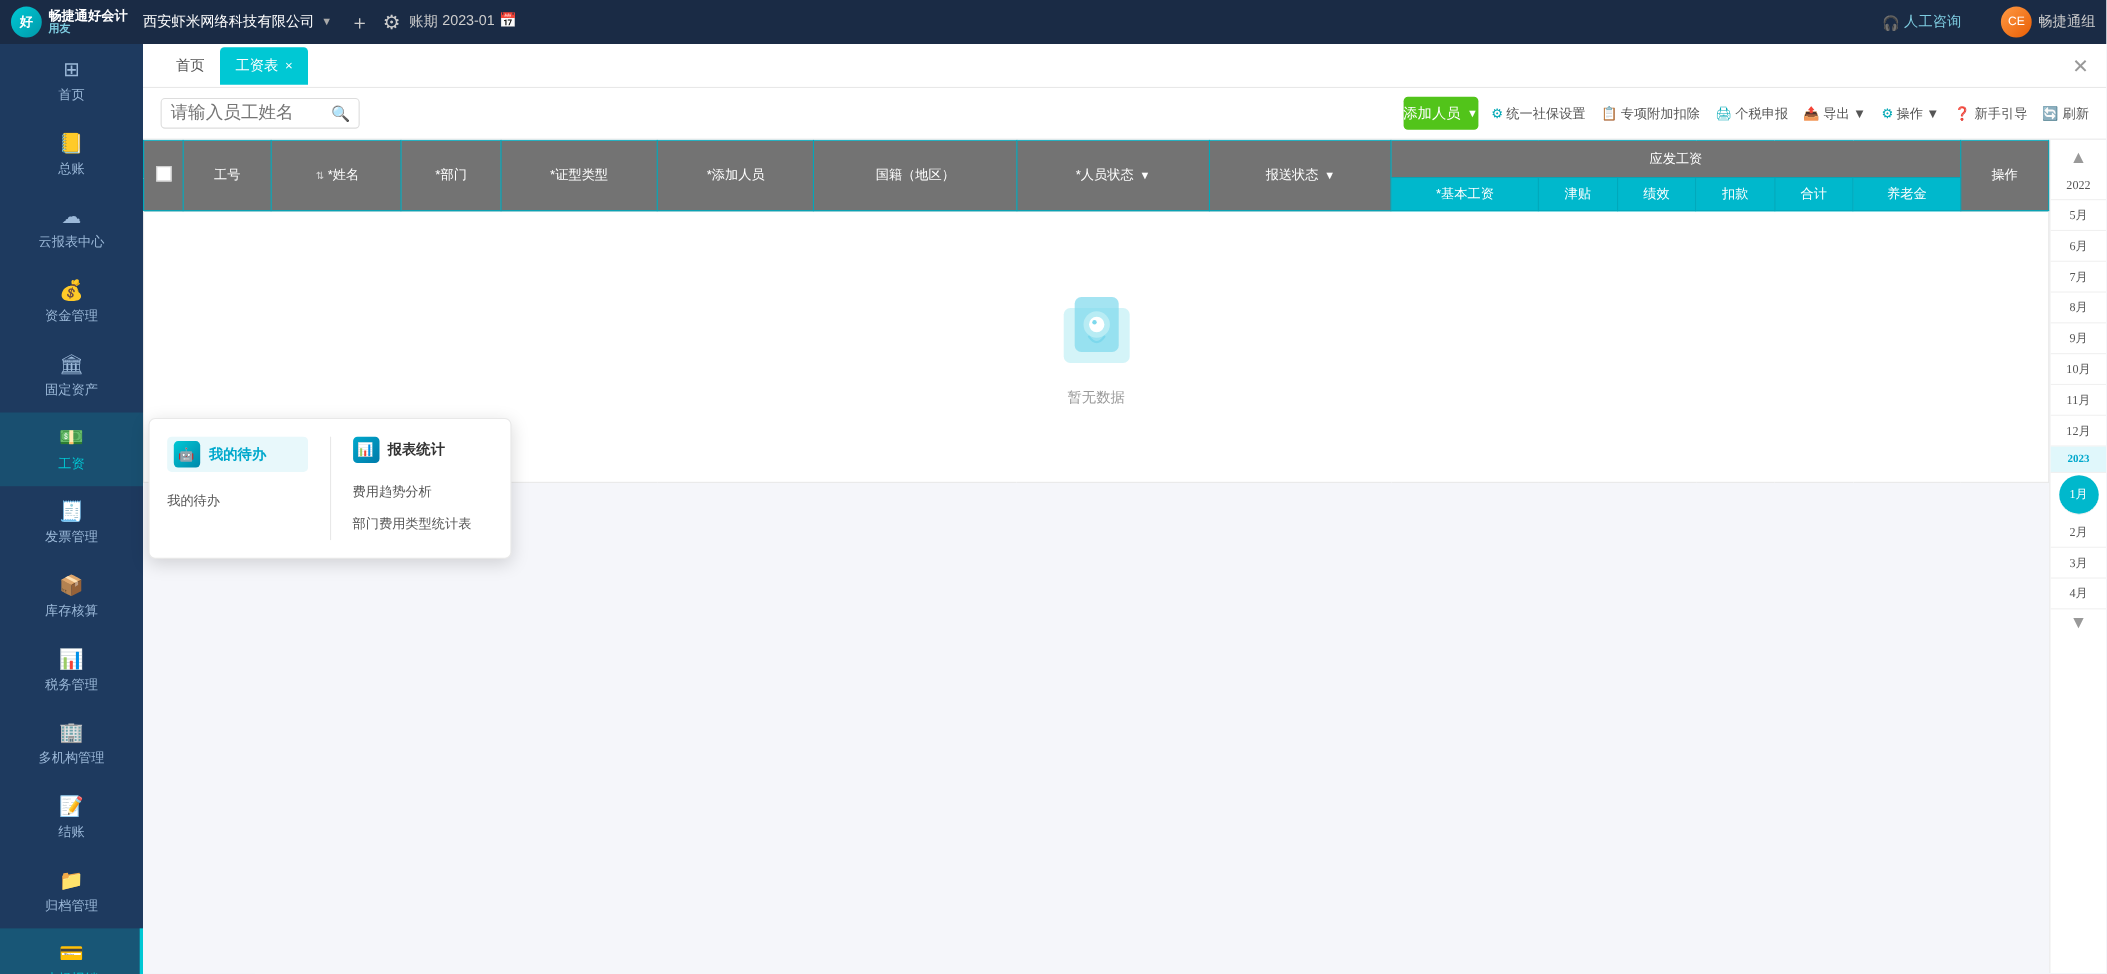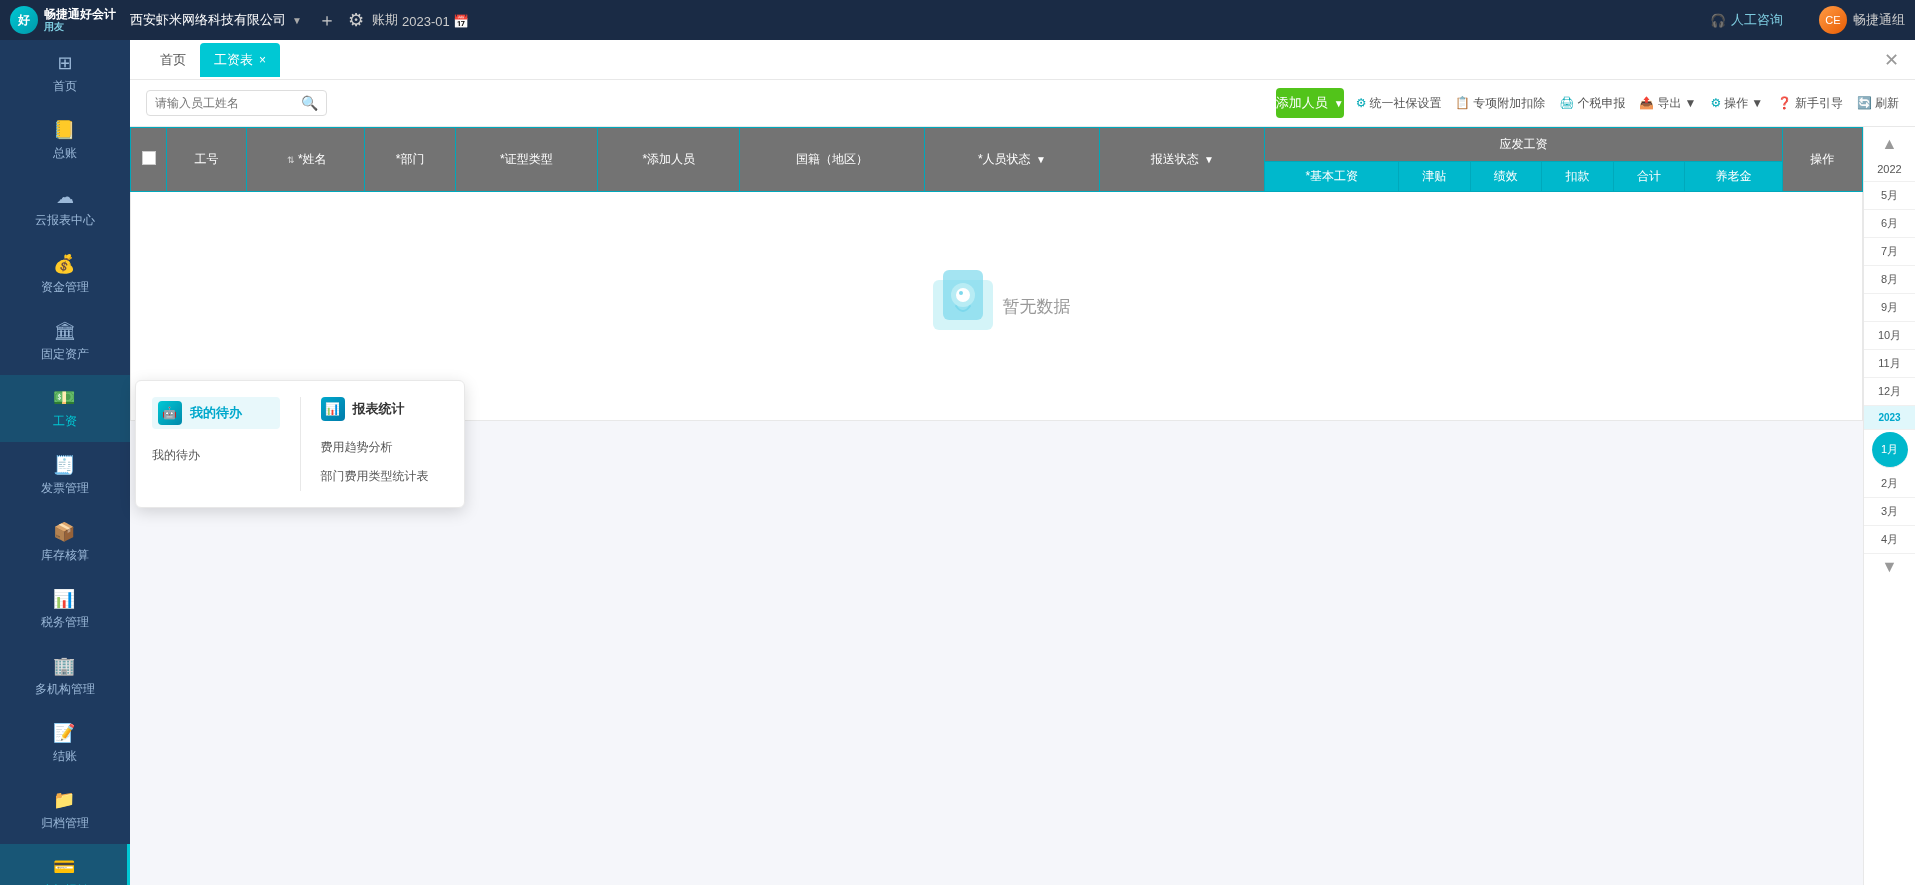--- a/index.html
+++ b/index.html
@@ -39,21 +39,21 @@
 
     .top-actions {
       display: flex; align-items: center; gap: 12px;
       margin-left: 16px;
     }
     .top-actions span {
       color: #ccc; font-size: 18px; cursor: pointer;
     }
     .period-label {
       color: #ccc; font-size: 13px; margin-left: 8px;
-      display: flex; align-items: flex-end; gap: 4px;
+      display: flex; align-items: flex-start; gap: 4px;
     }
     .period-label .cal-icon { color: #7ecce0; }
 
     .top-right {
       margin-left: auto;
       display: flex; align-items: center; gap: 16px;
       color: #ccc; font-size: 13px;
     }
     .top-right .service { display: flex; align-items: center; gap: 4px; cursor: pointer; color: #7ecce0; }
     .user-avatar-area { display: flex; align-items: center; gap: 6px; cursor: pointer; }
@@ -151,21 +151,21 @@
     .search-box {
       display: flex; align-items: center;
       border: 1px solid #ddd;
       border-radius: 4px;
       padding: 4px 8px;
       background: white;
       gap: 6px;
     }
     .search-box input {
       border: none; outline: none;
-      font-size: 12px; color: #0f172a;
+      font-size: 16px; color: #0f172a;
       width: 140px;
     }
     .search-icon { color: #999; font-size: 14px; }
 
     .add-btn {
       background: #52c41a;
       color: white;
       border: none;
       padding: 6px 0;
       border-radius: 4px;
@@ -226,23 +226,23 @@
     .check-box {
       width: 14px; height: 14px;
       border: 1px solid #ccc;
       display: inline-block;
       background: white;
       cursor: pointer;
     }
 
     
     .empty-state {
-      display: flex; flex-direction: row; align-items: center; justify-content: center;
+      display: flex; flex-direction: column; align-items: center; justify-content: center;
       padding: 60px;
-      color: #999; font-size: 17px;
+      color: #999; font-size: 13px;
     }
     .empty-icon {
       width: 80px; height: 80px;
       margin-bottom: 12px;
     }
 
     
     .month-picker {
       width: 52px;
       background: white;
@@ -253,20 +253,21 @@
       padding: 4px 0;
     }
     .month-picker-item {
       width: 100%;
       text-align: center;
       padding: 6px 2px;
       font-size: 11px;
       color: #555;
       cursor: pointer;
       border-bottom: 1px solid #f0f0f0;
+      font-family: Liberation Serif, serif;
     }
     .month-picker-item.current-year { color: #00a8cc; font-weight: bold; font-size: 10px; background: #e0f7fb; }
     .month-picker-item.active { background: #00b8cc; color: white; border-radius: 50%; }
     .month-picker-arrow { color: #999; font-size: 16px; cursor: pointer; padding: 4px; }
     .popup-menu {
       position: absolute;
       top: 380px; left: 135px;
       width: 330px;
       background: white;
       border: 1px solid #e8e8e8;

